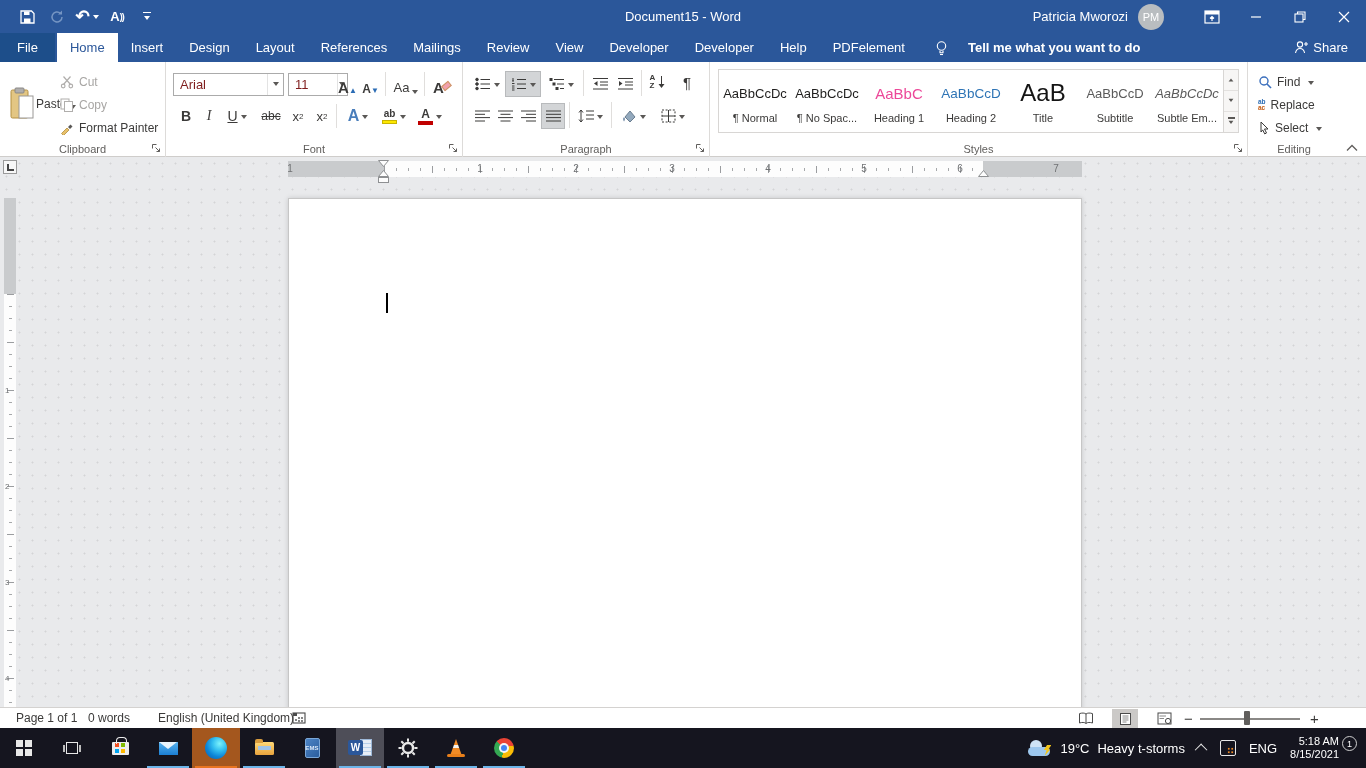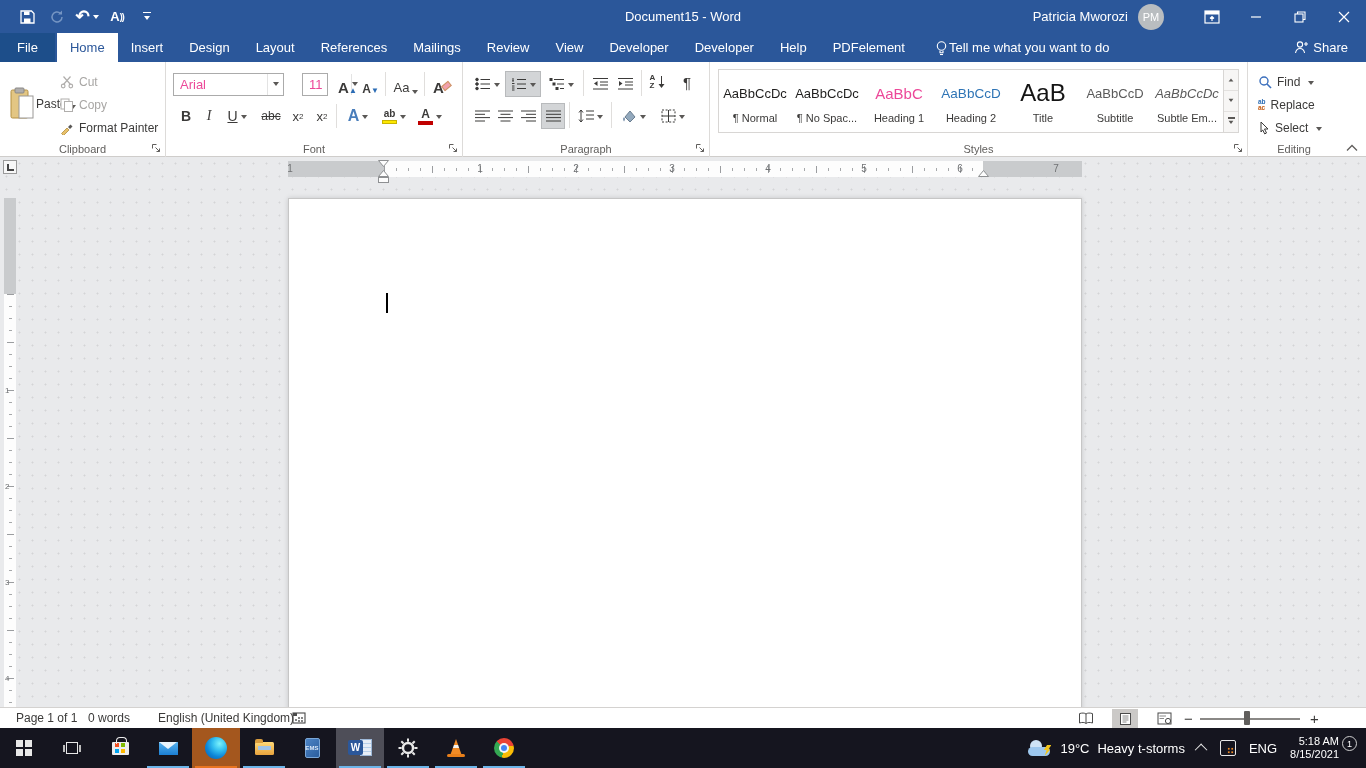--- a/index.html
+++ b/index.html
@@ -21,41 +21,41 @@
   .tb-right { margin-left:auto; display:flex; align-items:center; height:100%; }
   .user-name { font-size:13px; margin-right:10px; }
   .avatar { width:26px; height:26px; border-radius:50%; background:#b9bdc0; color:#fff; font-size:11px; display:flex; align-items:center; justify-content:center; margin-right:26px; }
   .winctl { width:44px; height:33px; display:flex; align-items:center; justify-content:center; }
 
   
   #tabrow { position:absolute; left:0; top:33px; width:1366px; height:29px; background:#2b579a; display:flex; align-items:stretch; color:#fff; font-size:13px; }
   .tab { display:flex; align-items:center; padding:0 13px; }
   .tab.file { background:#1d4e8a; padding:0 17px; margin-right:2px; }
   .tab.active { background:#fff; color:#2b579a; }
-  .tellme { display:flex; align-items:center; gap:0; margin-left:16px; }
+  .tellme { display:flex; align-items:center; gap:19px; margin-left:16px;font-weight:bold; }
   .share-box { margin-left:auto; display:flex; align-items:center; gap:5px; padding-right:18px; }
 
   
   #ribbon { position:absolute; left:0; top:62px; width:1366px; height:95px; background:#fff; border-bottom:1px solid #cfcdcb; font-size:12px; color:#3b3a39; }
   .grp { position:absolute; top:0; height:95px; border-right:1px solid #dddbd9; }
   .grp-label { position:absolute; bottom:2px; left:0; right:0; text-align:center; font-size:11px; color:#605e5c; }
   .launcher { position:absolute; right:3px; bottom:3px; width:13px; height:13px; display:flex; align-items:center; justify-content:center; }
   .car { display:inline-block; width:0; height:0; border:3.5px solid transparent; border-top:4px solid #5a5856; margin-left:3px; position:relative; top:2px; }
   .car.w { border-top-color:#fff; }
   .vdiv { position:absolute; width:1px; background:#e0dedc; top:8px; height:54px; }
   .rbtn { position:absolute; display:flex; align-items:center; justify-content:center; height:24px; }
   .toggled { background:#d3d5d7; border:1px solid #b8babc; }
 
   
   .paste-btn { position:absolute; left:8px; top:6px; width:48px; height:72px; display:flex; flex-direction:row; align-items:center; }
   .clip-row { position:absolute; left:60px; display:flex; align-items:center; gap:5px; height:21px; font-size:12px; }
   .disabled { color:#a8a6a4; }
 
   
-  .combo { position:absolute; top:11px; height:23px; background:#fff; border:1px solid #ababab; display:flex; align-items:center; font-size:13px; color:#ec4899; padding-left:6px;gap:28px; }
+  .combo { position:absolute; top:11px; height:23px; background:#fff; border:1px solid #ababab; display:flex; align-items:center; font-size:13px; color:#7f1d1d; padding-left:6px;gap:28px; }
   .combo .dd { margin-left:auto; width:16px; height:100%; display:flex; align-items:center; justify-content:center; border-left:1px solid #e3e3e3; }
   .combo .dd .car { margin:0; top:1px; }
   .fbtn { position:absolute; display:flex; align-items:flex-end; justify-content:center; }
   .glyphA { font-size:15px; font-weight:bold; color:#3b3a39; line-height:1; }
   .tinytri { font-size:8px; line-height:1; color:#2b6cb5; }
   .bar-btn { display:flex; flex-direction:column; align-items:center; line-height:1; }
   .bar-btn .bar { width:15px; height:4px; margin-top:1px; }
 
   
   .sgal { position:absolute; left:8px; top:7px; width:521px; height:64px; border:1px solid #d8d6d4; background:#fff; display:flex; }
@@ -312,21 +312,21 @@
     </span>
   </div>
 
   <div class="grp" style="left:166px;width:297px;">
     <div class="combo" style="left:7px;width:111px;">
       <span>Arial</span>
       <span class="dd">
           <span class="car"></span>
         </span>
     </div>
-    <div class="combo" style="left:136px;width:26px;">
+    <div class="combo" style="left:122px;width:60px;">
       <span>11</span>
       <span class="dd">
           <span class="car"></span>
         </span>
     </div>
     <div class="fbtn" style="left:171px;top:12px;width:21px;height:21px;">
       <span class="glyphA">A</span>
         <span class="tinytri">▲</span>
     </div>
     <div class="fbtn" style="left:194px;top:12px;width:21px;height:21px;">

